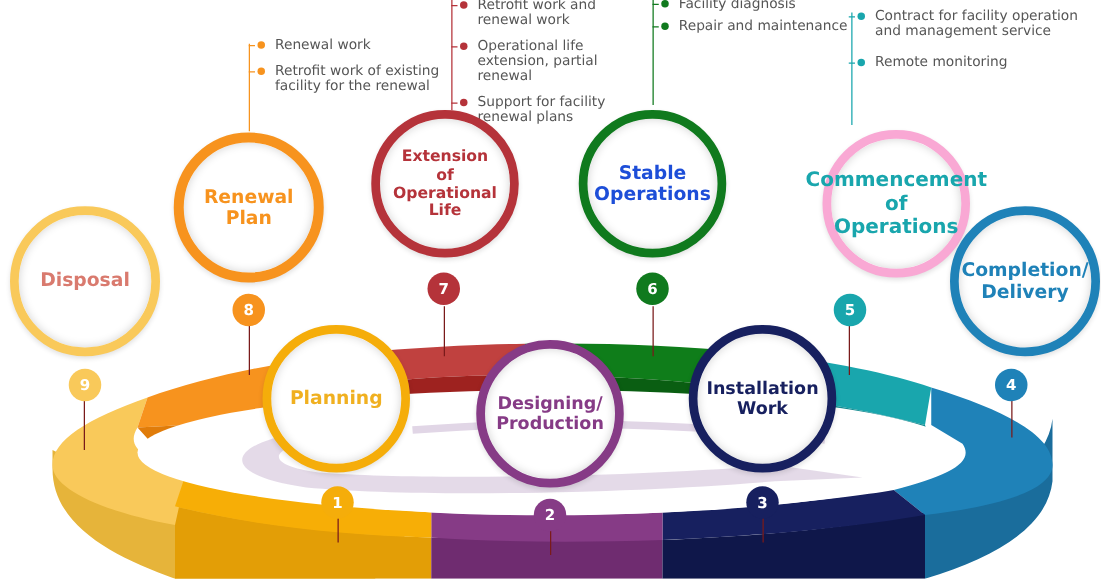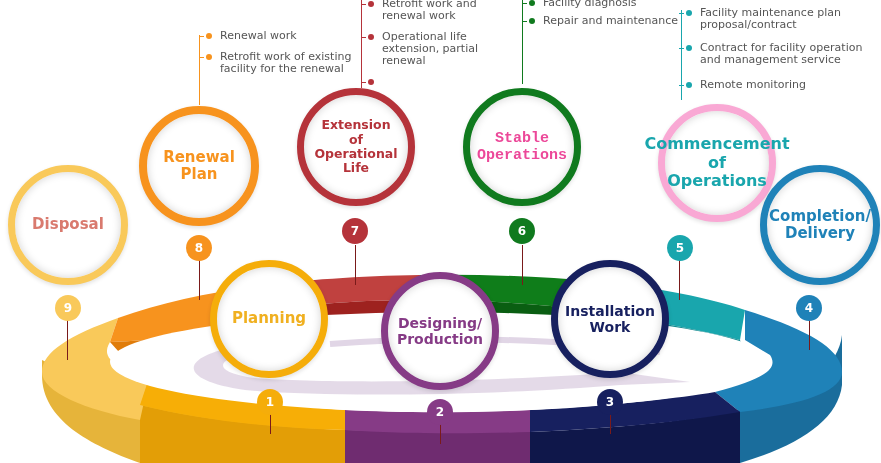--- a/index.html
+++ b/index.html
@@ -95,31 +95,30 @@
   <li><span class="tick" style="background:#f7931e"></span><span class="dot" style="background:#f7931e"></span><span>Renewal work</span></li>
   <li><span class="tick" style="background:#f7931e"></span><span class="dot" style="background:#f7931e"></span><span>Retrofit work of existing
 facility for the renewal</span></li>
 </ul>
 
 <ul class="blist" style="left:368px; top:-2px; width:140px;">
   <li><span class="tick" style="background:#b5333a"></span><span class="dot" style="background:#b5333a"></span><span>Retrofit work and
 renewal work</span></li>
   <li><span class="tick" style="background:#b5333a"></span><span class="dot" style="background:#b5333a"></span><span>Operational life
 extension, partial renewal</span></li>
-  <li><span class="tick" style="background:#b5333a"></span><span class="dot" style="background:#b5333a"></span></li>
+  <li><span class="tick" style="background:#b5333a"></span><span class="dot" style="background:#b5333a"></span><span>Support for facility
+renewal plans</span></li>
 </ul>
 
 <ul class="blist" style="left:529px; top:-3px; width:150px;">
   <li style="margin-bottom:6px"><span class="tick" style="background:#107a1e"></span><span class="dot" style="background:#107a1e"></span><span>Facility diagnosis</span></li>
   <li style="margin-bottom:6px"><span class="tick" style="background:#107a1e"></span><span class="dot" style="background:#107a1e"></span><span>Repair and maintenance</span></li>
 </ul>
 
 <ul class="blist" style="left:686px; top:7px; width:195px;">
-  <li style="margin-bottom:11px"><span class="tick" style="background:#19a6ad"></span><span class="dot" style="background:#19a6ad"></span><span>Facility maintenance plan
-proposal/contract</span></li>
   <li style="margin-bottom:13px"><span class="tick" style="background:#19a6ad"></span><span class="dot" style="background:#19a6ad"></span><span>Contract for facility operation
 and management service</span></li>
   <li><span class="tick" style="background:#19a6ad"></span><span class="dot" style="background:#19a6ad"></span><span>Remote monitoring</span></li>
 </ul>
 
 <div class="stage" style="left:8px; top:165px; width:120px; height:120px; border:7px solid #f9c95a; color:#d97a6e; font-size:15px;">
   <span>Disposal</span>
 </div>
 <div class="badge" style="left:55px; top:295px; background:#f9c95a;">
     <span>9</span>
@@ -136,21 +135,21 @@
 <div class="stage" style="left:297px; top:88px; width:118px; height:118px; border:7px solid #b5333a; color:#b5333a; font-size:12.5px;justify-content:center;">
   <span>Extension
 of
 Operational
 Life</span>
 </div>
 <div class="badge" style="left:342px; top:218px; background:#b5333a;">
     <span>7</span>
   </div>
 
-<div class="stage" style="left:463px; top:88px; width:118px; height:118px; border:7px solid #107a1e; color:#ec4899; font-size:15px;font-family:Liberation Mono, monospace;">
+<div class="stage" style="left:463px; top:88px; width:118px; height:118px; border:7px solid #107a1e; color:#1d4ed8; font-size:15px;">
   <span>Stable
 Operations</span>
 </div>
 <div class="badge" style="left:509px; top:218px; background:#107a1e;">
     <span>6</span>
   </div>
 
 <div class="stage" style="left:658px; top:104px; width:118px; height:118px; border:7px solid #f9a8d4; color:#19a6ad; font-size:16px;">
   <span>Commencement
 of

